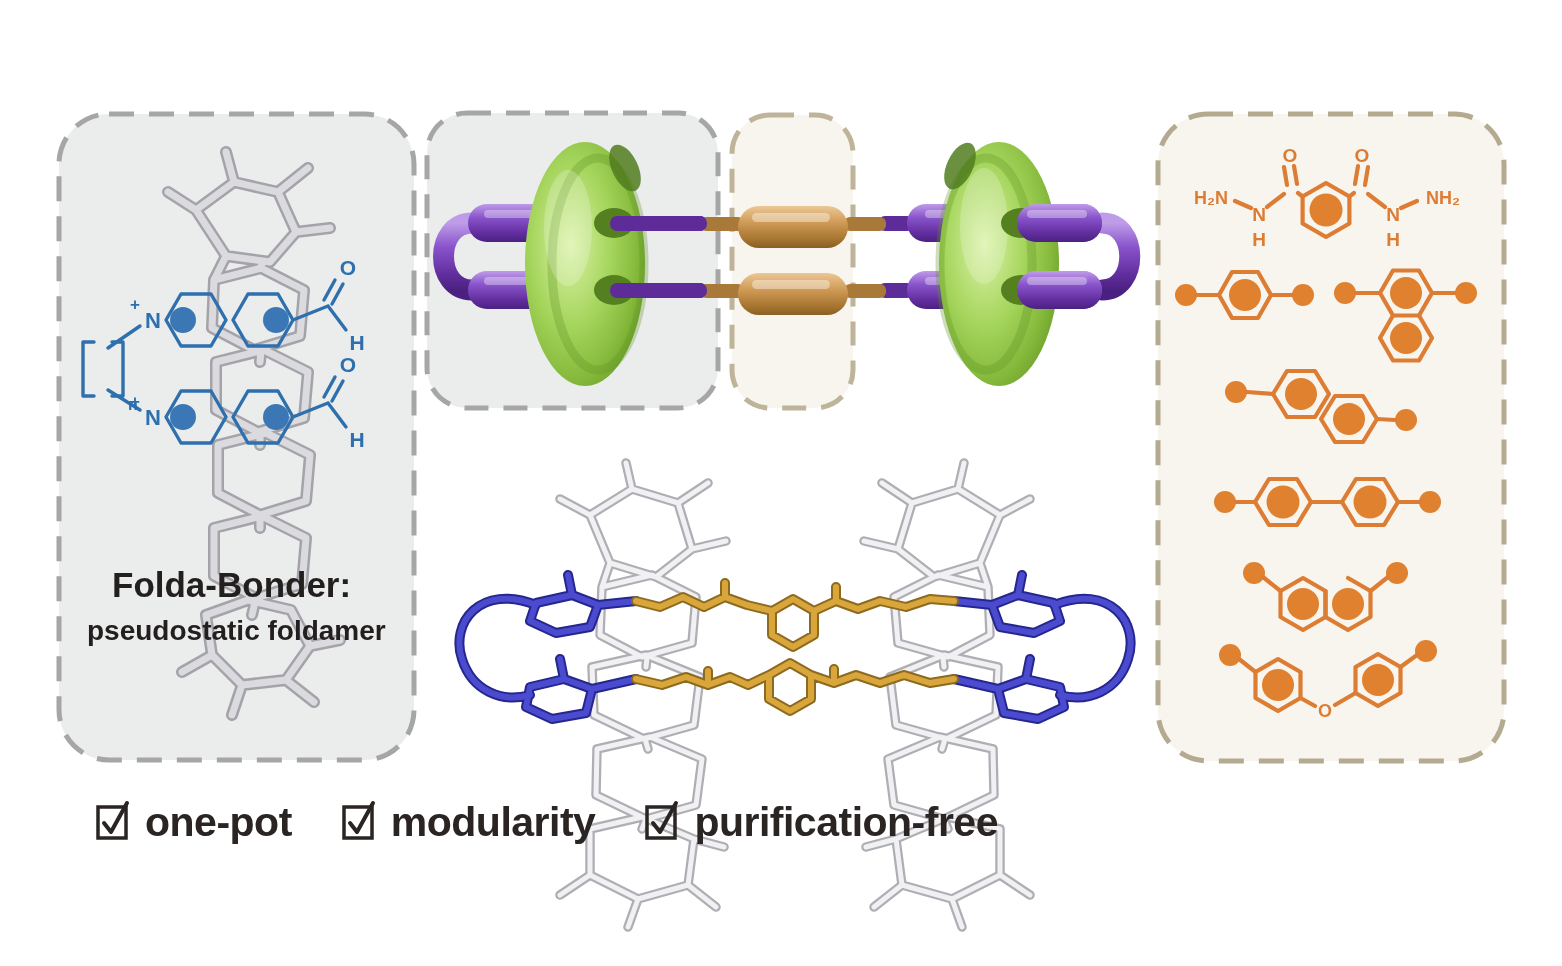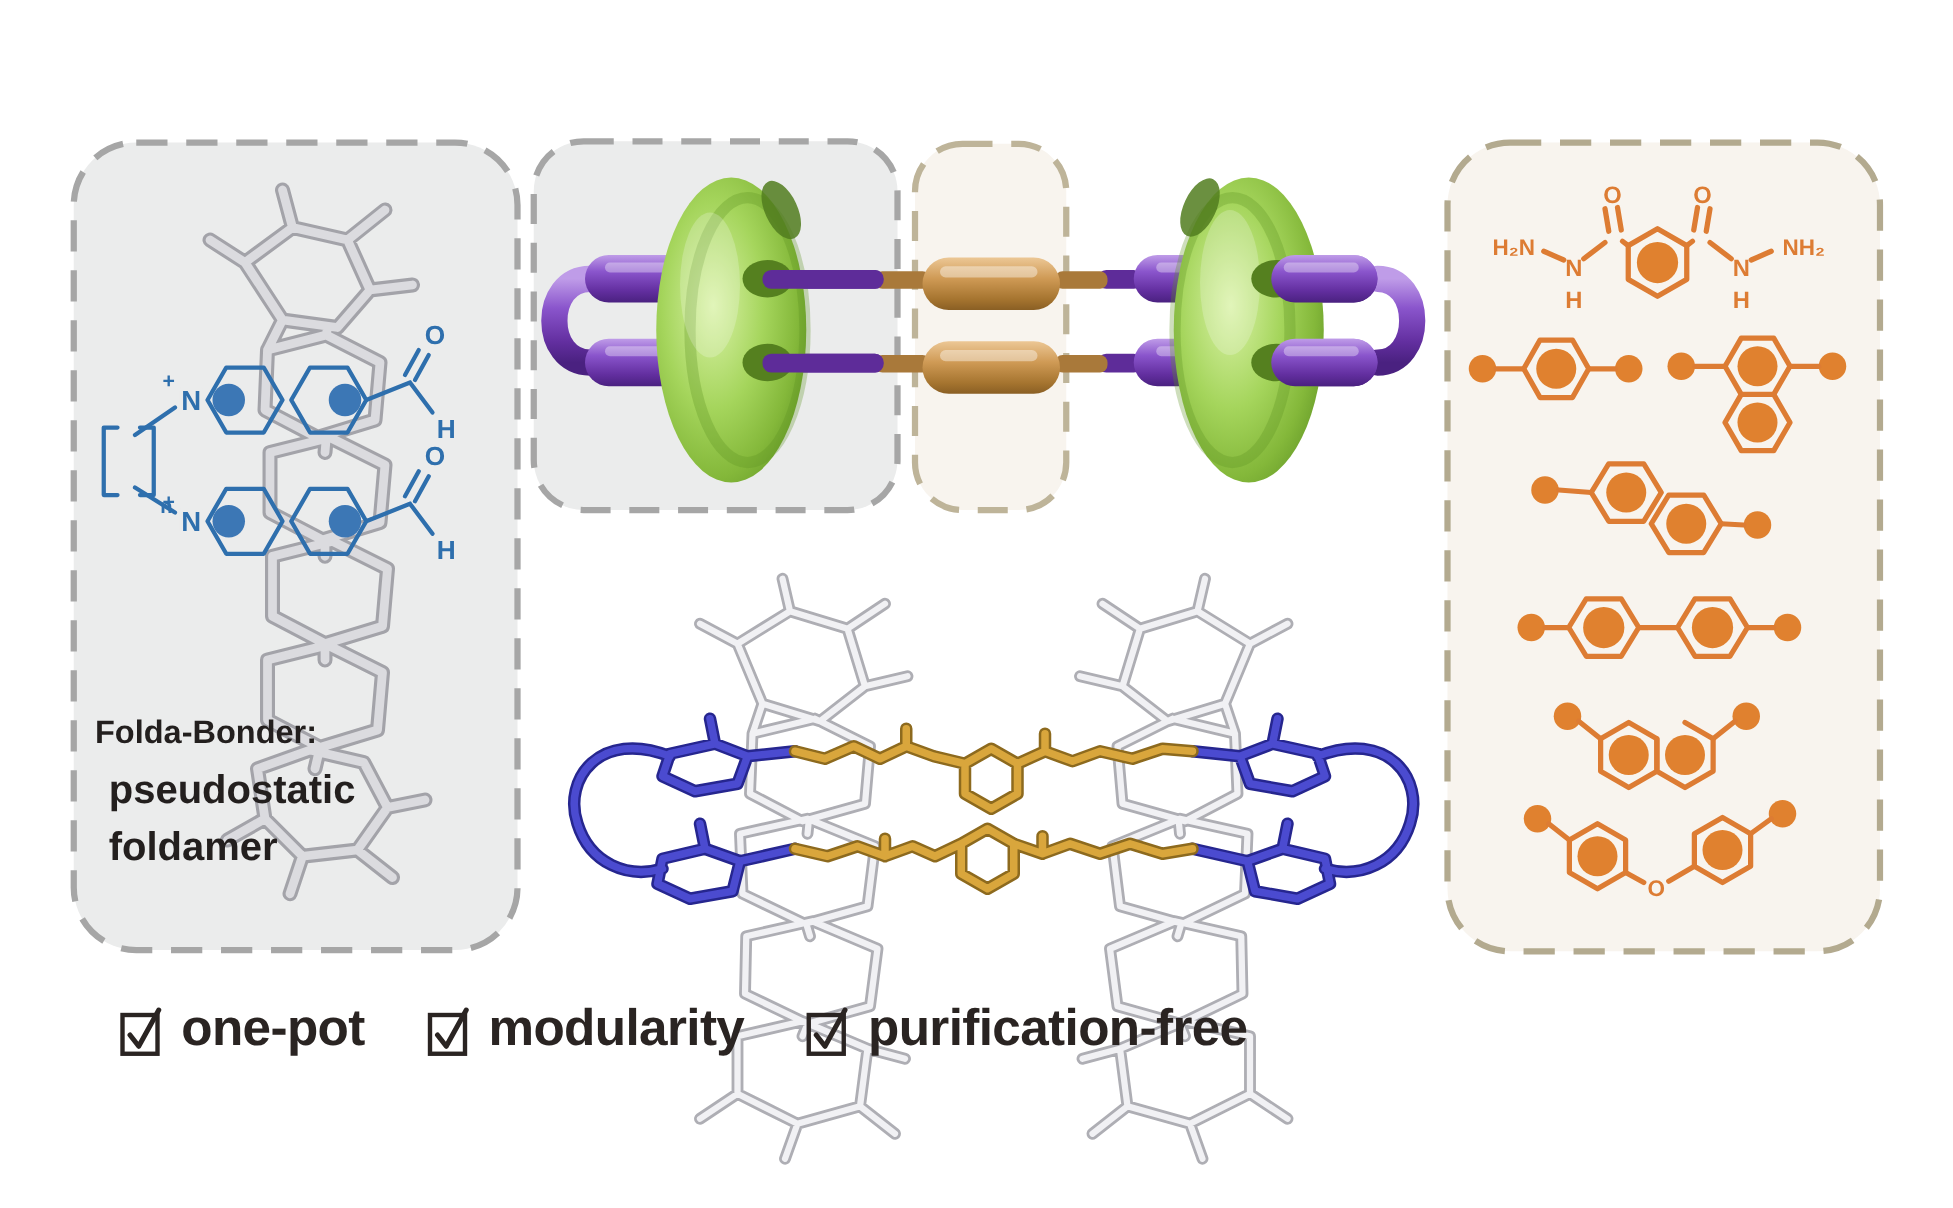--- a/index.html
+++ b/index.html
@@ -2,25 +2,25 @@
 <html><head>
 <meta charset="utf-8">
 <style>
   html,body{margin:0;padding:0;background:#ffffff;width:1562px;height:966px;overflow:hidden;
     font-family:"Liberation Sans", sans-serif;}
   .stage{position:relative;width:1562px;height:966px;background:#fff;}
   .abs{position:absolute;}
   svg{display:block;}
   .panel-text{position:absolute;left:76px;top:562px;width:330px;color:#231f1e;
     font-weight:bold;line-height:46px;}
-  .panel-text .t1{font-size:26px;}
-  .panel-text .t2{font-size:32px;padding-left:11px;}
+  .panel-text .t1{font-size:35px;margin-left:36px;}
+  .panel-text .t2{font-size:28px;padding-left:11px;}
   .checklist{position:absolute;left:95px;top:790px;width:1420px;height:64px;
     display:flex;align-items:center;gap:49px;}
-  .check-item{display:flex;align-items:flex-end;gap:14px;}
+  .check-item{display:flex;align-items:flex-start;gap:14px;}
   .check-item .lbl{font-size:41px;font-weight:bold;color:#2a2422;letter-spacing:-0.5px;
     white-space:nowrap;}
   .checkbox-svg{width:36px;height:42px;}
 </style>
 </head>
 <body>
 
 <div class="stage">
 
   <svg class="abs" style="left:56px;top:110px;" width="362" height="656" viewBox="0 0 362 656">

